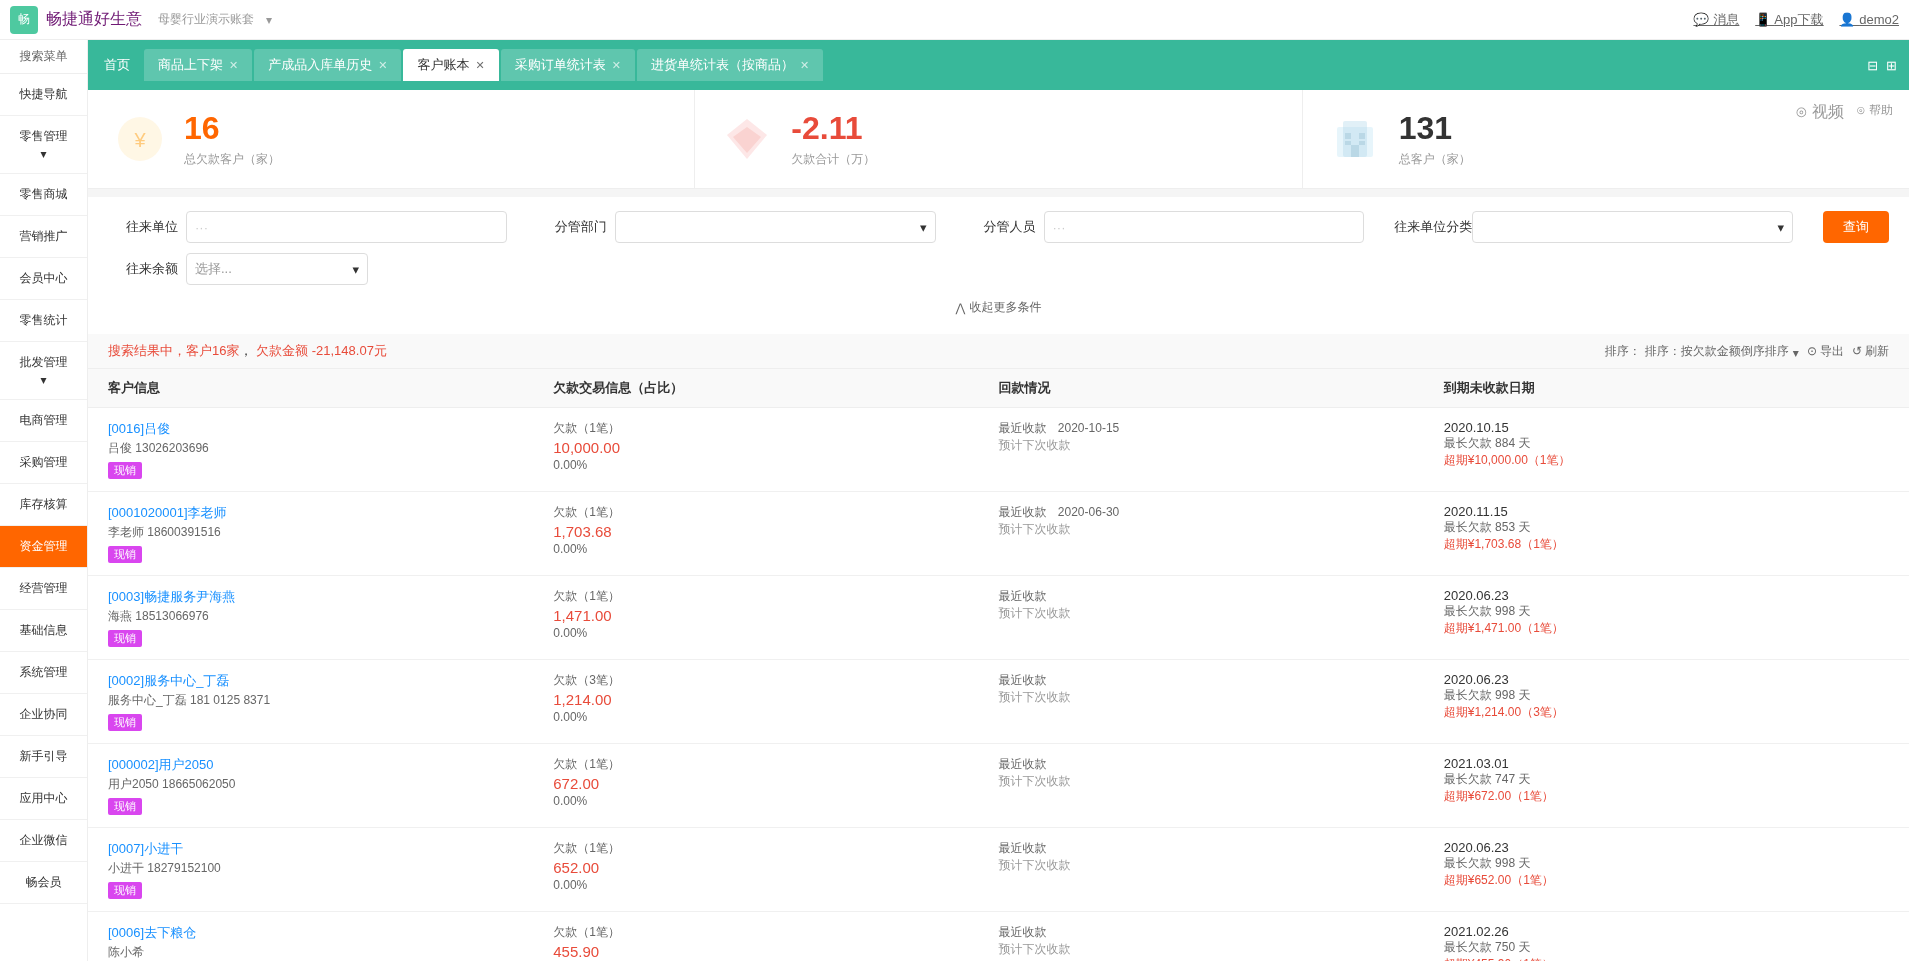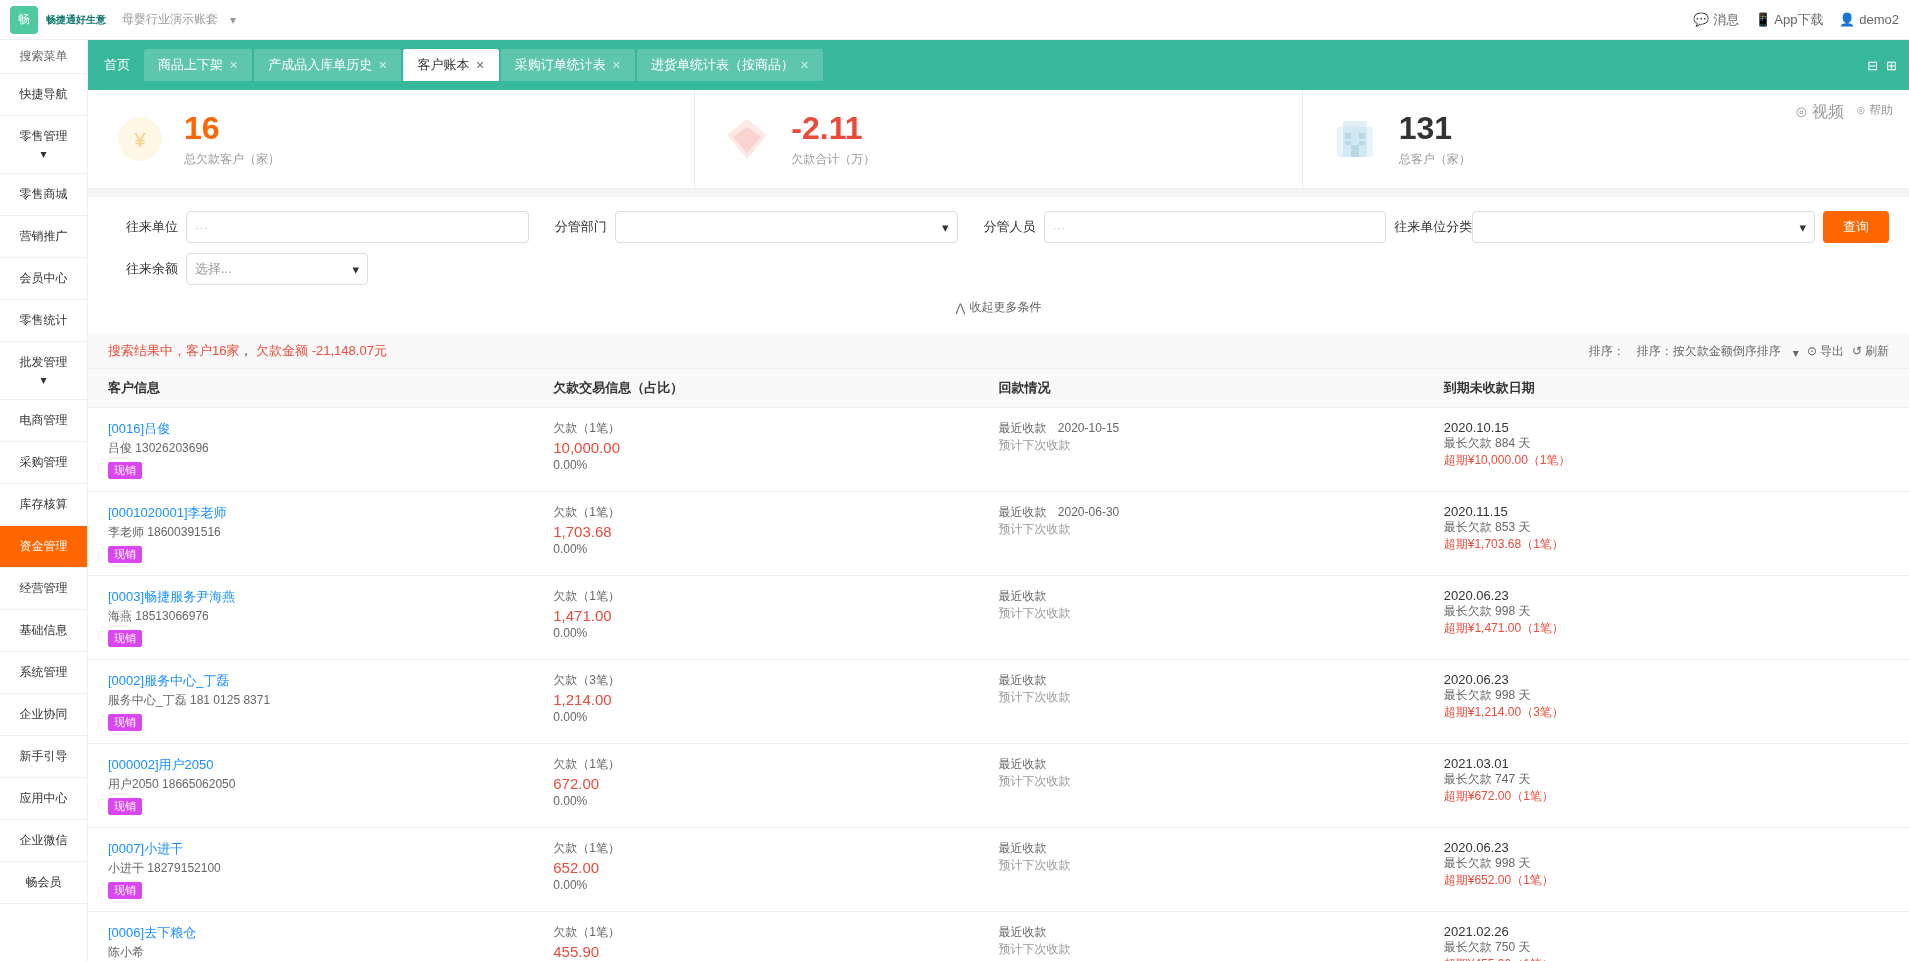--- a/index.html
+++ b/index.html
@@ -3,21 +3,21 @@
   <meta charset="utf-8">
   <style>
     * { box-sizing: border-box; margin: 0; padding: 0; font-family: 'Microsoft YaHei', Arial, sans-serif; }
     body { background: #f5f5f5; font-size: 13px; color: #333; }
 
     
     .top-bar { height: 40px; background: #fff; display: flex; align-items: center; justify-content: space-between; padding: 0 10px; border-bottom: 1px solid #eee; }
     .top-bar-left { display: flex; align-items: center; gap: 8px; }
     .logo-icon { width: 28px; height: 28px; background: #4ec9a0; border-radius: 4px; display: flex; align-items: center; justify-content: center; color: white; font-size: 12px; }
     .top-bar-right { display: flex; align-items: center; gap: 16px; color: #666; font-size: 13px; }
-    .top-bar-right span { cursor: pointer; }
+    .top-bar-right span { cursor: pointer; text-decoration: underline; }
 
     
     .main-layout { display: flex; height: calc(100vh - 40px); }
 
     
     .sidebar { width: 88px; background: #fff; border-right: 1px solid #eee; display: flex; flex-direction: column; overflow-y: auto; }
     .sidebar-search { padding: 8px 18px; text-align: center; color: #666; font-size: 12px; border-bottom: 1px solid #eee; cursor: pointer; }
     .sidebar-item { padding: 12px 4px; text-align: center; color: #333; font-size: 12px; cursor: pointer; border-bottom: 1px solid #f0f0f0; }
     .sidebar-item.active { background: #ff6600; color: white; }
     .sidebar-item.has-arrow { display: flex; align-items: center; justify-content: center; gap: 2px; flex-direction: column; }
@@ -42,36 +42,36 @@
     .stat-icon svg { width: 48px; height: 48px; opacity: 0.5; }
     .stat-body { display: flex; flex-direction: column; }
     .stat-number { font-size: 32px; font-weight: bold; }
     .stat-number.red { color: #e84b3a; }
     .stat-number.orange { color: #ff6600; }
     .stat-number.dark { color: #333; font-weight: 900; }
     .stat-label { font-size: 12px; color: #999; margin-top: 4px; }
 
     
     .filter-area { background: #fff; padding: 14px 20px; margin-top: 8px; }
-    .filter-row { display: flex; align-items: flex-start; gap: 8px; margin-bottom: 10px; }
+    .filter-row { display: flex; align-items: flex-start; gap: 30px; margin-bottom: 10px; }
     .filter-item { display: flex; align-items: center; gap: 8px; flex: 1; }
     .filter-label { font-size: 13px; color: #333; white-space: nowrap; width: 70px; text-align: right; }
     .filter-input { flex: 1; height: 32px; border: 1px solid #ddd; border-radius: 4px; padding: 0 8px; font-size: 13px; display: flex; align-items: center; justify-content: space-between; cursor: pointer; background: #fff; }
     .filter-input .dots { color: #ccc; }
     .filter-select { flex: 1; height: 32px; border: 1px solid #ddd; border-radius: 4px; padding: 0 8px; font-size: 13px; display: flex; align-items: center; justify-content: space-between; cursor: pointer; background: #fff; }
     .filter-select-placeholder { color: #999; }
     .filter-btn { height: 32px; padding: 0 20px; background: #ff6600; color: white; border: none; border-radius: 4px; cursor: pointer; font-size: 13px; }
     .collapse-btn { display: flex; align-items: center; gap: 4px; color: #666; font-size: 12px; cursor: pointer; justify-content: center; padding: 4px; }
 
     
     .result-bar { display: flex; align-items: center; justify-content: space-between; padding: 8px 20px; background: #f9f9f9; border-bottom: 1px solid #eee; }
     .result-info { font-size: 13px; color: #333; }
     .result-info span { color: #e84b3a; }
     .result-actions { display: flex; align-items: center; gap: 8px; font-size: 12px; color: #666; }
-    .sort-select { display: flex; align-items: flex-end; gap: 12px; cursor: pointer; }
+    .sort-select { display: flex; align-items: flex-end; gap: 4px; cursor: pointer; }
     .action-btn { display: flex; align-items: center; gap: 3px; cursor: pointer; }
 
     
     .data-table { width: 100%; background: #fff; }
     .table-header { display: grid; grid-template-columns: 2fr 2fr 2fr 2fr; padding: 10px 20px; background: #f9f9f9; border-bottom: 1px solid #eee; font-size: 13px; color: #333; font-weight: bold; }
     .table-row { display: grid; grid-template-columns: 2fr 2fr 2fr 2fr; padding: 12px 20px; border-bottom: 1px solid #f0f0f0; background: #fff; }
 
     
     .customer-name { color: #1890ff; cursor: pointer; font-size: 13px; }
     .customer-detail { font-size: 12px; color: #666; margin: 2px 0; }
@@ -91,21 +91,21 @@
     .overdue-date { font-size: 13px; color: #333; }
     .overdue-days { font-size: 12px; color: #666; }
     .overdue-amount { font-size: 12px; color: #e84b3a; cursor: pointer; }
   </style>
 </head>
 <body>
 
 <div class="top-bar">
   <div class="top-bar-left">
     <div class="logo-icon">畅</div>
-    <span style="color:#0f766e;font-weight:bold;font-size:10px;">畅捷通好生意</span>
+    <span style="color:#701a75;font-weight:normal;font-size:16px;">畅捷通好生意</span>
     <span style="color:#999;font-size:12px;margin-left:8px;">母婴行业演示账套</span>
     <span style="color:#999;font-size:12px;margin-left:4px;">▾</span>
   </div>
   <div class="top-bar-right">
     <span>💬 <span>消息</span></span>
     <span>📱 <span>App下载</span></span>
     <span>👤 <span>demo2</span></span>
   </div>
 </div>
 

